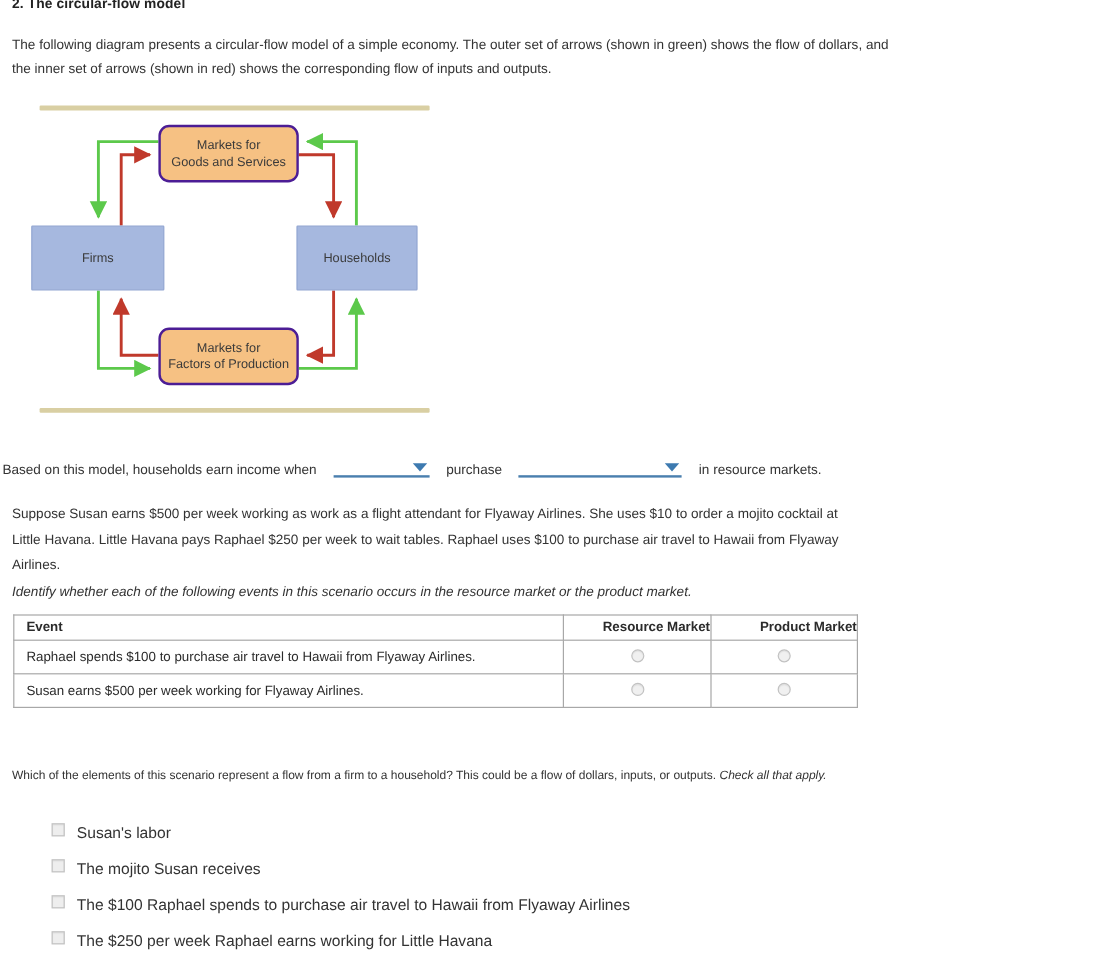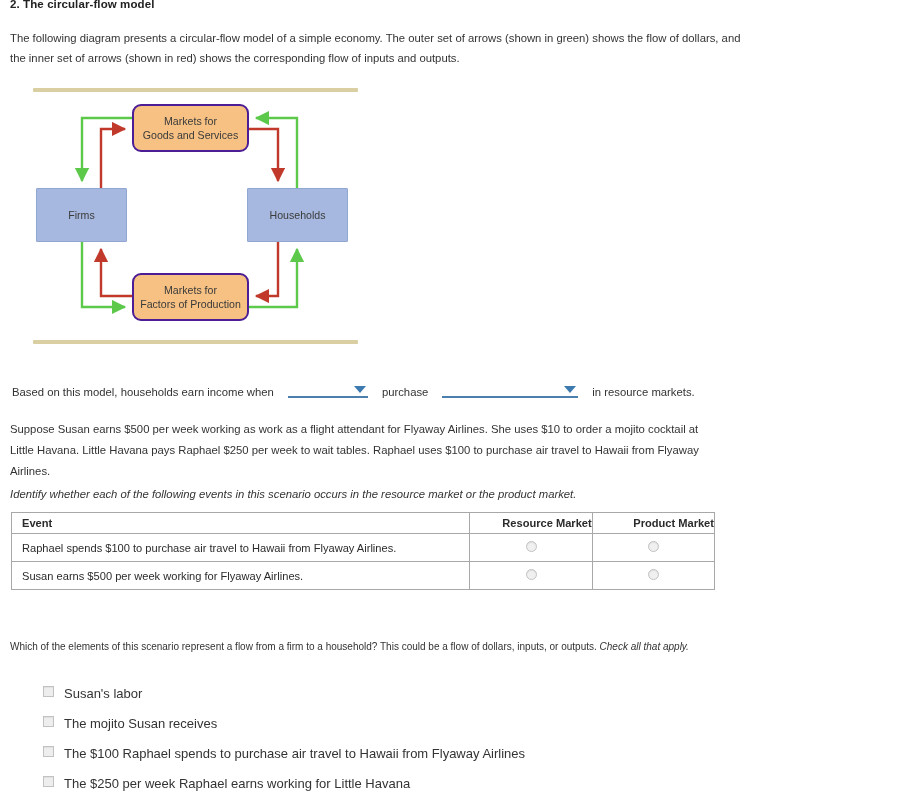--- a/index.html
+++ b/index.html
@@ -38,28 +38,28 @@
     text-align: center; font-size: 10.6px; line-height: 14px; color: #3a3a3a;
   }
   .node.market {
     background: #f6c183; border: 2px solid #4c1d95; border-radius: 9px;
   }
   .node.agent {
     background: #a6b8df; border: 1px solid #92a6d2; border-radius: 1px;
   }
   .n-goods     { left: 107px; top: 19px;  width: 117px; height: 48px; }
   .n-factors   { left: 107px; top: 188px; width: 117px; height: 48px; }
-  .n-firms     { left: 11px;   top: 103px; width: 91px; height: 54px; }
+  .n-firms     { left: 1px;   top: 103px; width: 111px; height: 54px; }
   .n-household { left: 222px; top: 103px; width: 101px; height: 54px; }
 
   .diagram svg { position: absolute; left: 0; top: 0; width: 340px; height: 266px; }
 
   
   .dd-line {
-    position: absolute; left: 12px; top: 383px;
+    position: absolute; left: 2px; top: 383px;
     font-size: 11.3px; color: #333; white-space: nowrap;
     display: flex; align-items: flex-end; gap: 12px;
   }
   .dropdown {
     position: relative; display: inline-block;
     border-bottom: 2px solid #4a7fae; height: 15px;
     vertical-align: bottom; margin: 0 2px;
   }
   .dd-a { width: 80px; }
   .dd-b { width: 136px; }

